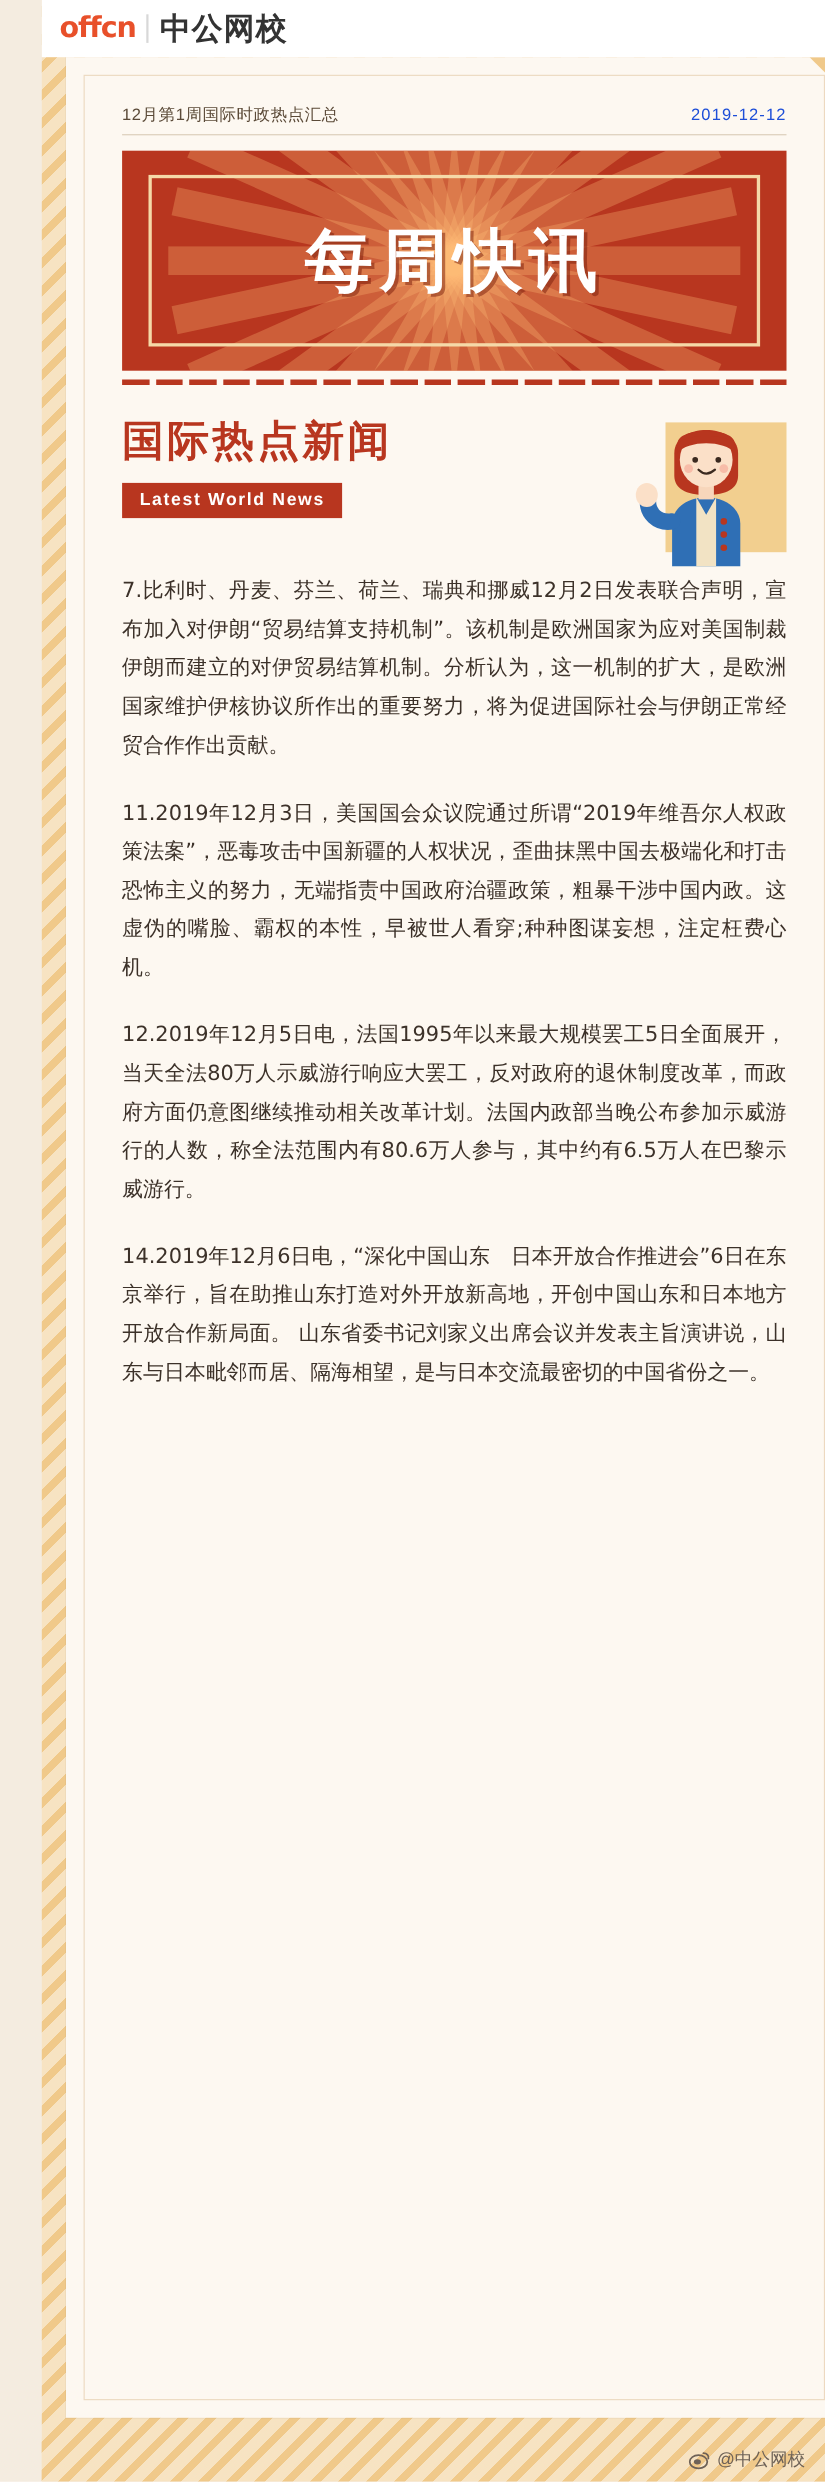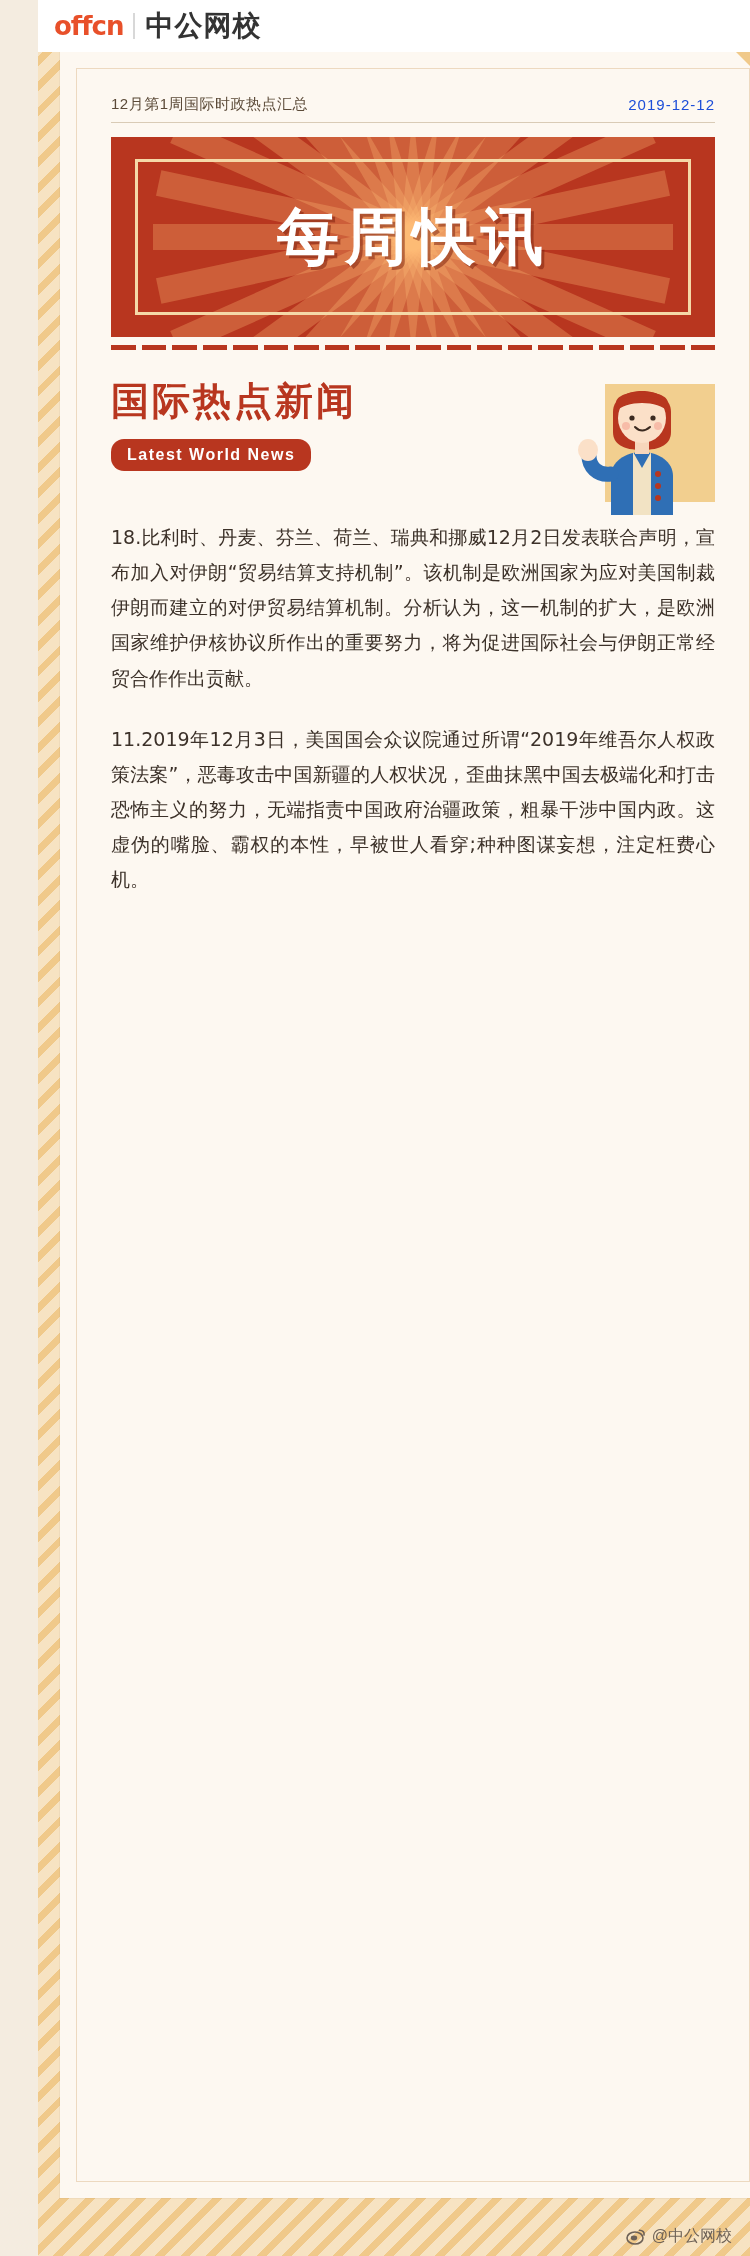--- a/index.html
+++ b/index.html
@@ -163,21 +163,20 @@
   }
   .sec-en {
     display: inline-block;
     margin-top: 12px;
     background: #b8361f;
     color: #fff;
     font-size: 16px;
     letter-spacing: 1.5px;
     padding: 7px 16px;
     font-weight: bold;
-    border-radius: 13px;
   }
   
   .illus {
     position: absolute;
     right: 0; top: -6px;
     width: 140px; height: 145px;
   }
   .illus .bg {
     position: absolute; right: 0; top: 14px;
     width: 110px; height: 118px;
@@ -326,22 +325,24 @@
 
             <path d="M60 57 Q67 64 75 57" stroke="#3b2a20" stroke-width="2" fill="none" stroke-linecap="round"></path>
 
             <path d="M36 104 C22 106, 14 96, 14 86" stroke="#2f6fb5" stroke-width="15" fill="none" stroke-linecap="round"></path>
             <ellipse cx="13" cy="80" rx="10" ry="11" fill="#fbe0c8"></ellipse>
           </svg>
         </div>
       </div>
 
       <div class="article">
-        <p class="para">18.比利时、丹麦、芬兰、荷兰、瑞典和挪威12月2日发表联合声明，宣布加入对伊朗“贸易结算支持机制”。该机制是欧洲国家为应对美国制裁伊朗而建立的对伊贸易结算机制。分析认为，这一机制的扩大，是欧洲国家维护伊核协议所作出的重要努力，将为促进国际社会与伊朗正常经贸合作作出贡献。</p>
+        <p class="para">7.比利时、丹麦、芬兰、荷兰、瑞典和挪威12月2日发表联合声明，宣布加入对伊朗“贸易结算支持机制”。该机制是欧洲国家为应对美国制裁伊朗而建立的对伊贸易结算机制。分析认为，这一机制的扩大，是欧洲国家维护伊核协议所作出的重要努力，将为促进国际社会与伊朗正常经贸合作作出贡献。</p>
         <p class="para">11.2019年12月3日，美国国会众议院通过所谓“2019年维吾尔人权政策法案”，恶毒攻击中国新疆的人权状况，歪曲抹黑中国去极端化和打击恐怖主义的努力，无端指责中国政府治疆政策，粗暴干涉中国内政。这虚伪的嘴脸、霸权的本性，早被世人看穿;种种图谋妄想，注定枉费心机。</p>
+        <p class="para">12.2019年12月5日电，法国1995年以来最大规模罢工5日全面展开，当天全法80万人示威游行响应大罢工，反对政府的退休制度改革，而政府方面仍意图继续推动相关改革计划。法国内政部当晚公布参加示威游行的人数，称全法范围内有80.6万人参与，其中约有6.5万人在巴黎示威游行。</p>
+        <p class="para">14.2019年12月6日电，“深化中国山东　日本开放合作推进会”6日在东京举行，旨在助推山东打造对外开放新高地，开创中国山东和日本地方开放合作新局面。 山东省委书记刘家义出席会议并发表主旨演讲说，山东与日本毗邻而居、隔海相望，是与日本交流最密切的中国省份之一。</p>
       </div>
 
     </div>
   </div>
 
   <div class="footer">
     <div class="wm">
       <span class="wm-icon">
         <svg width="20" height="20" viewBox="0 0 20 20" xmlns="http://www.w3.org/2000/svg">
           <ellipse cx="9" cy="12" rx="8" ry="6" fill="none" stroke="#6e6257" stroke-width="1.6"></ellipse>

